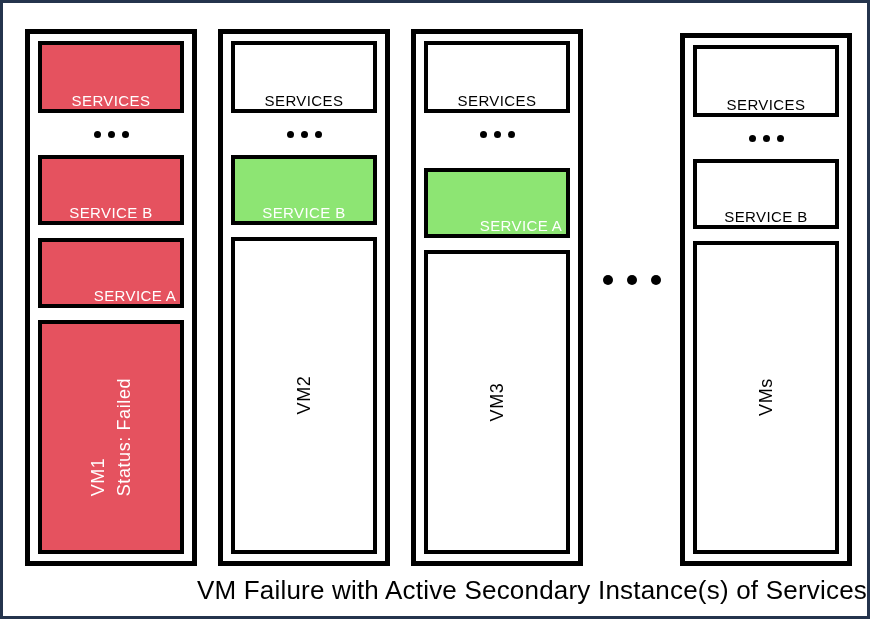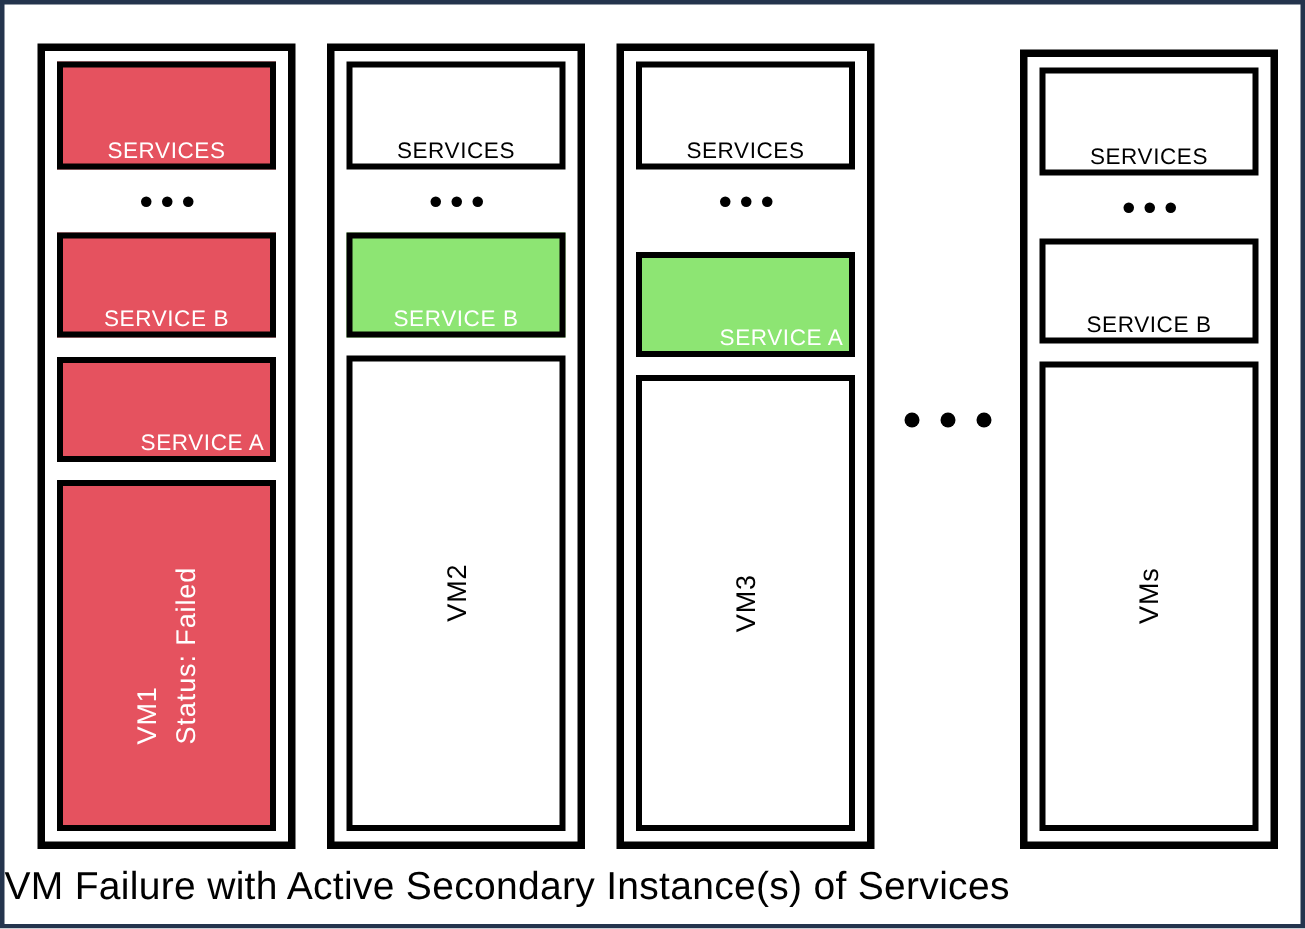--- a/index.html
+++ b/index.html
@@ -102,21 +102,21 @@
     height: 10px;
     border-radius: 50%;
     background: #000000;
   }
 
   .caption {
     position: absolute;
     left: 0;
     right: 0;
     top: 572px;
-    text-align: left;
+    text-align: right;
     font-size: 26px;
     color: #000000;
     letter-spacing: 0.2px;
   }
 </style>
 </head>
 <body>
 
 <div class="frame">
 

